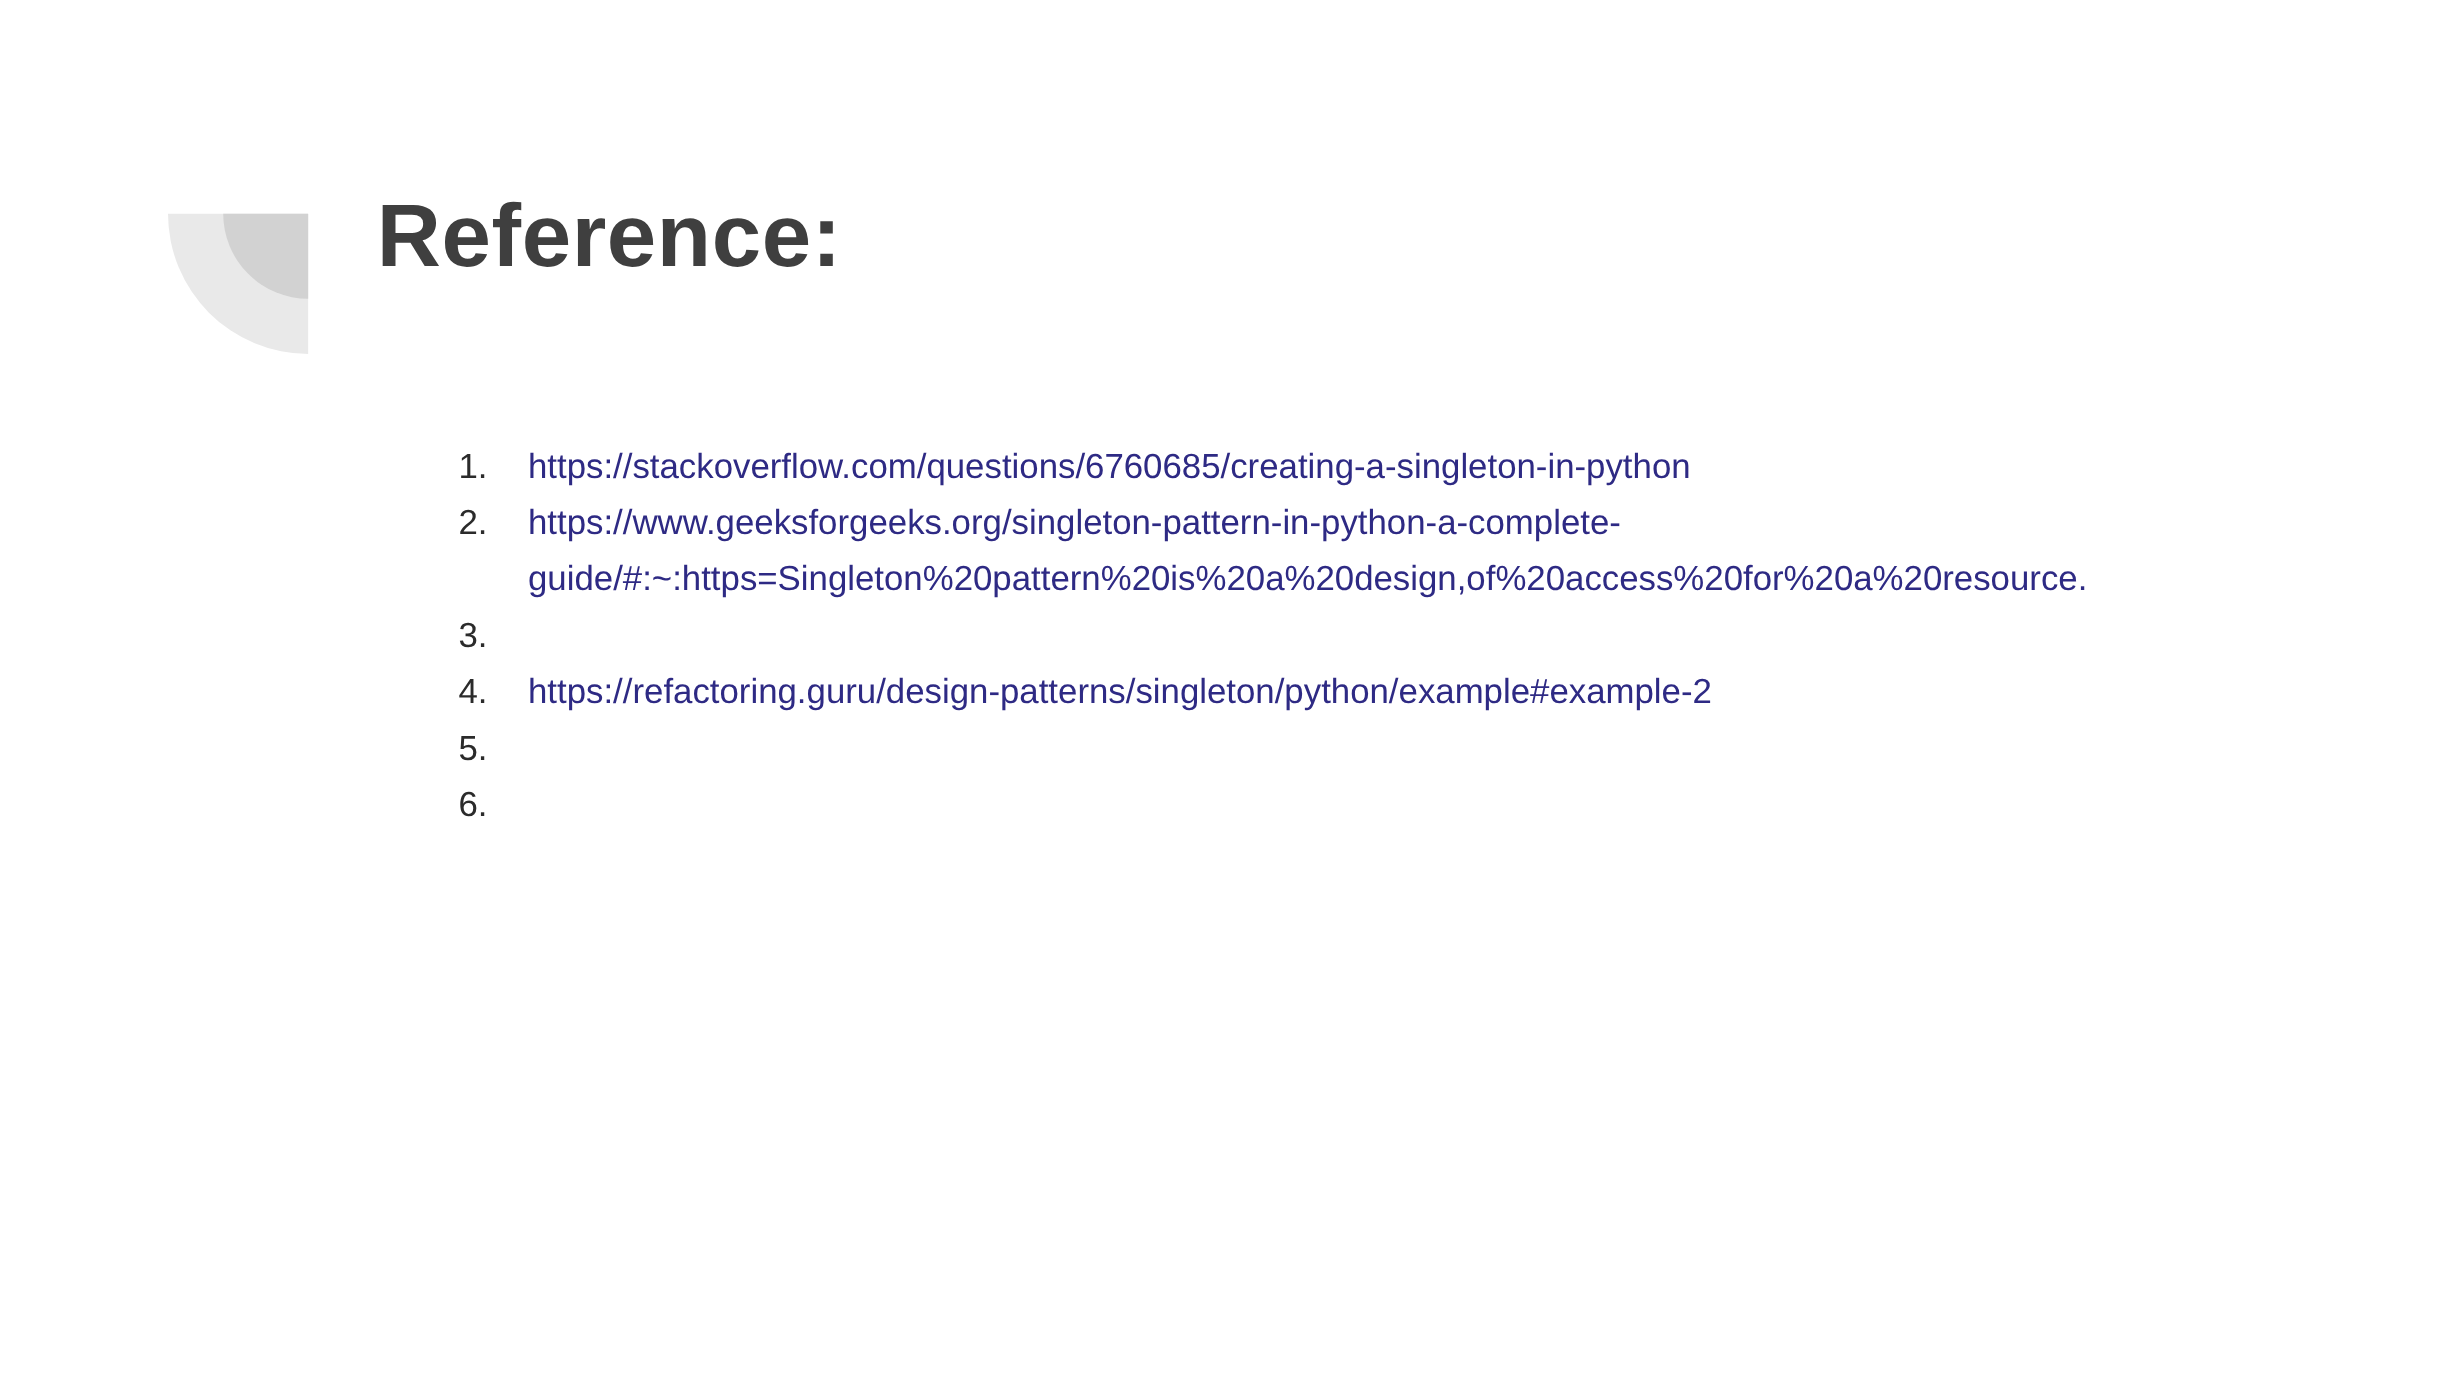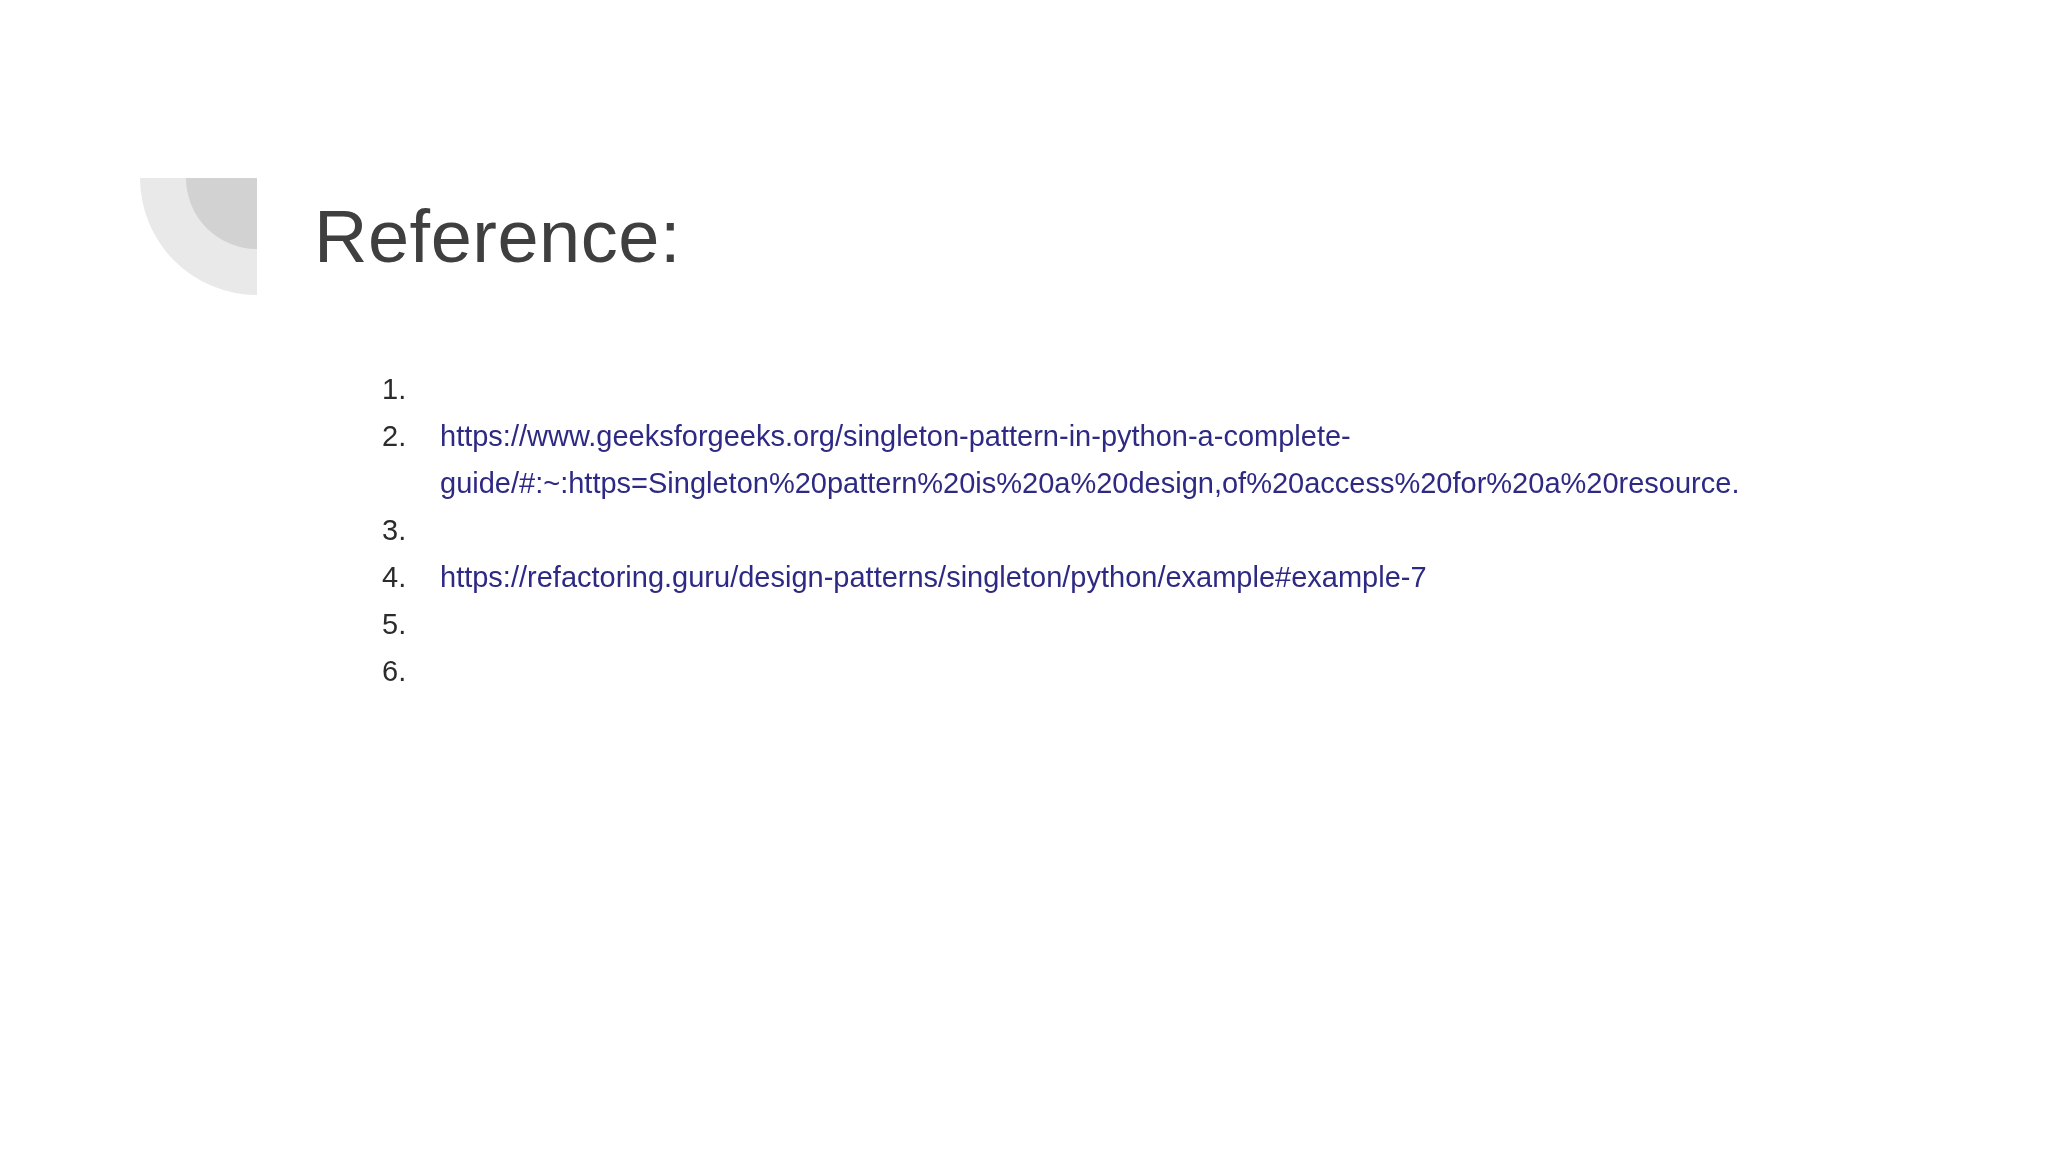--- a/index.html
+++ b/index.html
@@ -42,26 +42,25 @@
     background: #d2d2d2;
     border-bottom-left-radius: 71px;
   }
 
   
   .slide-title {
     position: absolute;
     left: 314px;
     top: 158px;
     font-size: 74px;
-    font-weight: normal;
+    font-weight: bold;
     color: #3f3f3f;
     letter-spacing: 0.5px;
     line-height: 1.05;
     white-space: nowrap;
-    margin-top: 40px;
   }
 
   
   .ref-list {
     position: absolute;
     left: 342px;
     top: 350px;
     width: 1520px;
   }
   .ref-item {
@@ -94,31 +93,32 @@
 <div class="deco">
   <div class="ring"></div>
   <div class="inner"></div>
 </div>
 
 <div class="slide-title">Reference:</div>
 
 <ol class="ref-list">
   <li class="ref-item">
     <span class="ref-marker">1.</span>
+    <span class="ref-link">https://stackoverflow.com/questions/6760685/creating-a-singleton-in-python</span>
   </li>
   <li class="ref-item">
     <span class="ref-marker">2.</span>
     <span class="ref-link">https://www.geeksforgeeks.org/singleton-pattern-in-python-a-complete-guide/#:~:https=Singleton%20pattern%20is%20a%20design,of%20access%20for%20a%20resource.</span>
   </li>
   <li class="ref-item">
     <span class="ref-marker">3.</span>
   </li>
   <li class="ref-item">
     <span class="ref-marker">4.</span>
-    <span class="ref-link">https://refactoring.guru/design-patterns/singleton/python/example#example-7</span>
+    <span class="ref-link">https://refactoring.guru/design-patterns/singleton/python/example#example-2</span>
   </li>
   <li class="ref-item">
     <span class="ref-marker">5.</span>
   </li>
   <li class="ref-item">
     <span class="ref-marker">6.</span>
   </li>
 </ol>
 
 </body></html>

